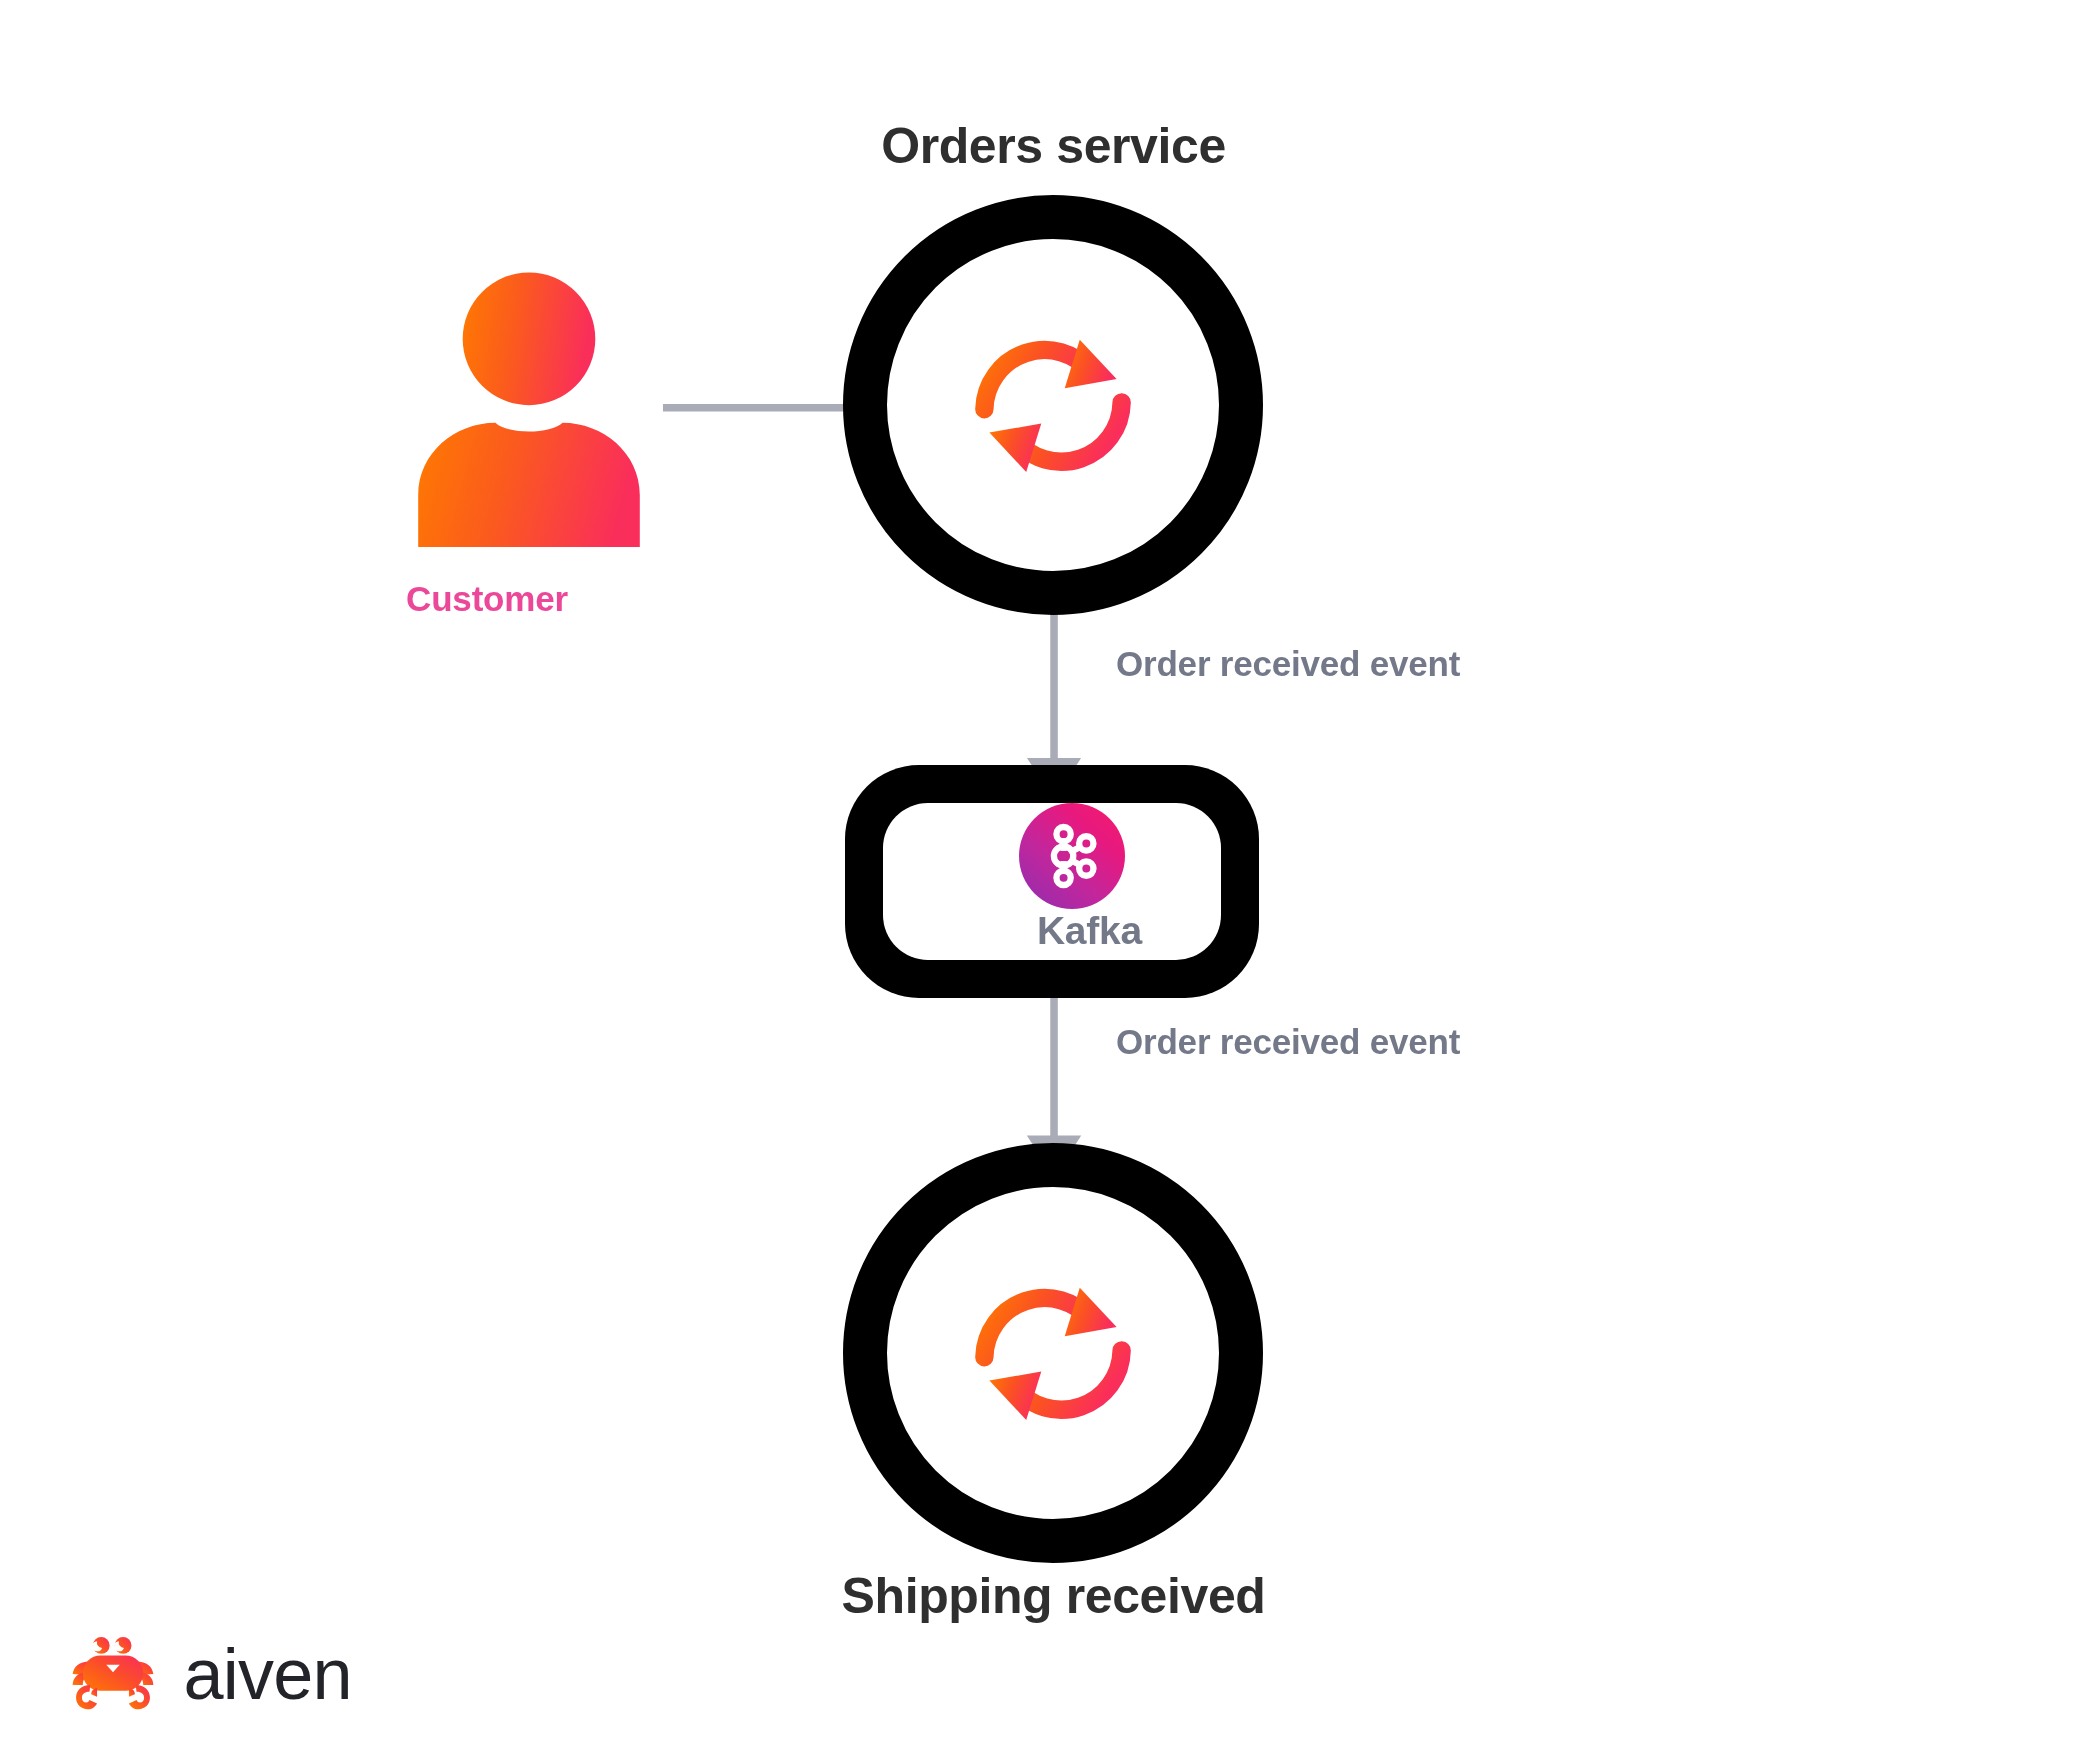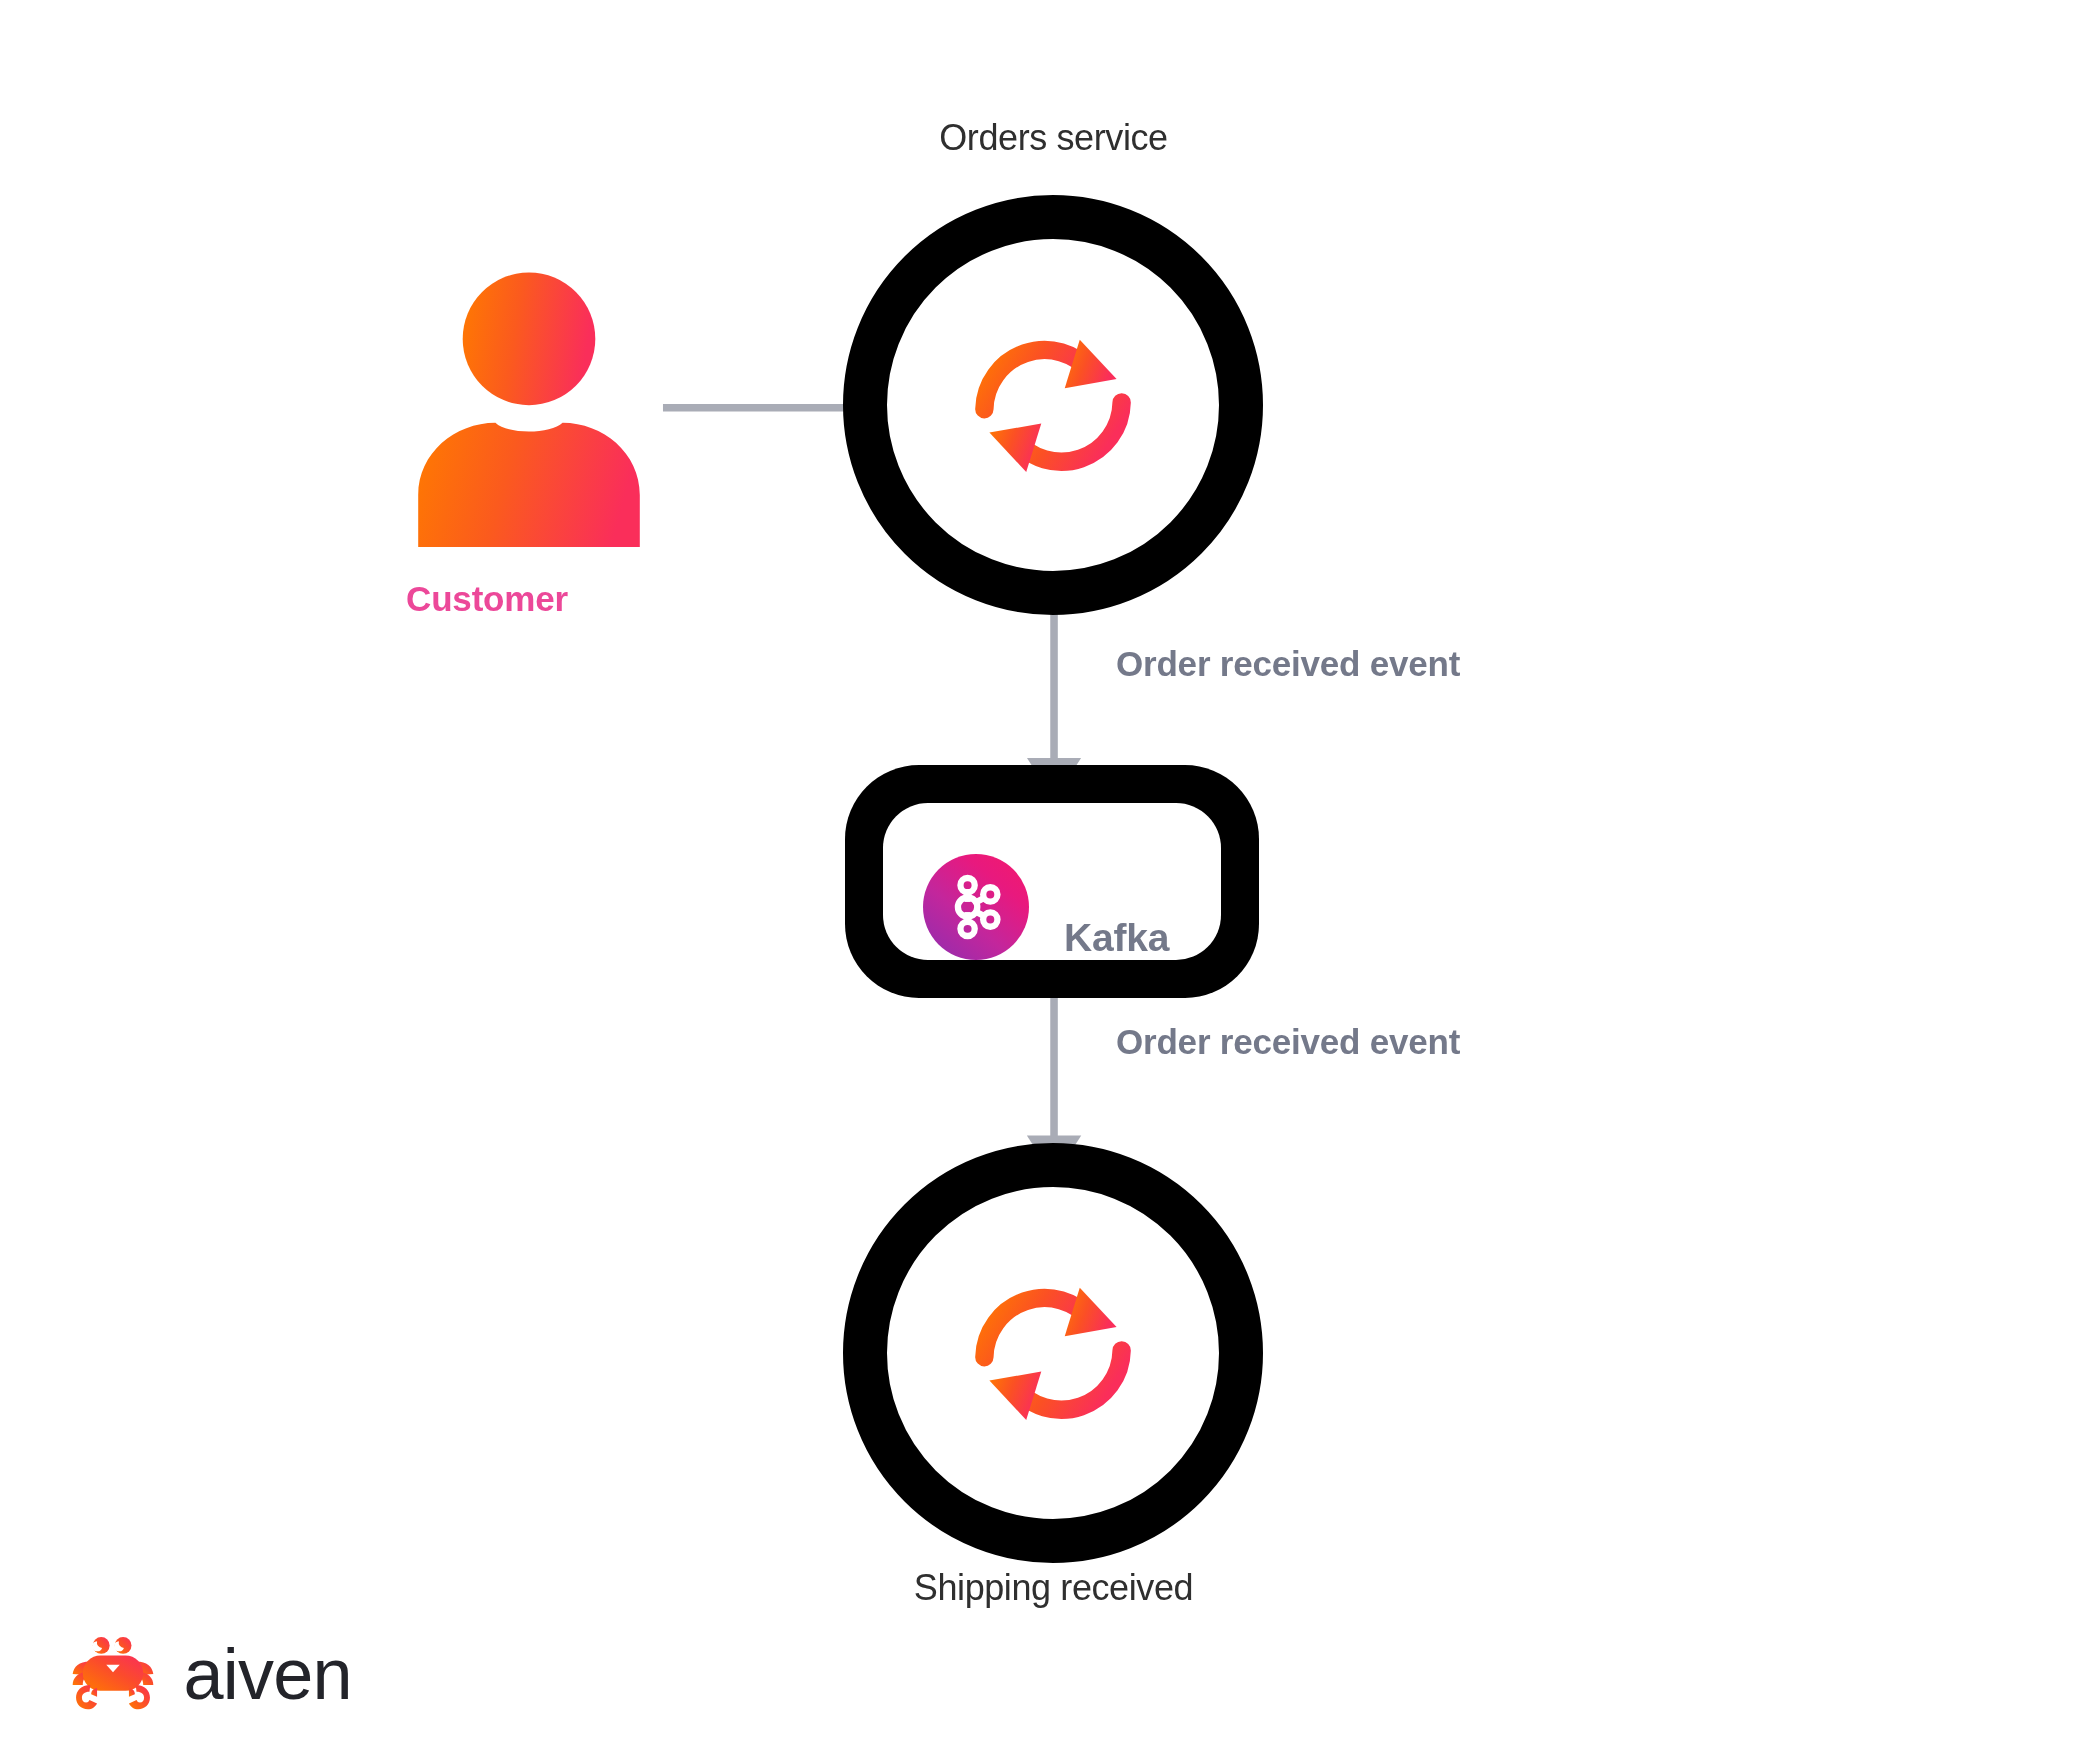--- a/index.html
+++ b/index.html
@@ -19,23 +19,23 @@
     left: 0;
     top: 0;
     width: 2098px;
     height: 1748px;
   }
 
   
   .node-title {
     position: absolute;
     text-align: center;
-    font-weight: normal;
+    font-weight: bold;
     color: #2F2F2F;
-    font-size: 36px;
+    font-size: 50px;
     letter-spacing: -0.4px;
     white-space: nowrap;
   }
   #orders-title { left: 634px; top: 117px; width: 839px; }
   #shipping-title { left: 634px; top: 1567px; width: 839px; }
 
   .edge-label {
     position: absolute;
     font-weight: bold;
     color: #74798A;
@@ -93,23 +93,24 @@
   }
   #kafka-inner {
     position: absolute;
     left: 38px;
     top: 38px;
     right: 38px;
     bottom: 38px;
     background: #ffffff;
     border-radius: 45px;
     display: flex;
-    align-items: flex-end;
+    align-items: center;
     padding-left: 40px;
     box-sizing: border-box;
+    flex-direction: column;
   }
   #kafka-logo {
     width: 106px;
     height: 106px;
     border-radius: 50%;
     background: linear-gradient(40deg, #8E2DB0 0%, #C3269C 40%, #E8197E 72%, #F41A6B 100%);
     position: relative;
     flex: none;
   }
   #kafka-logo svg { position: absolute; left: 0; top: 0; }

